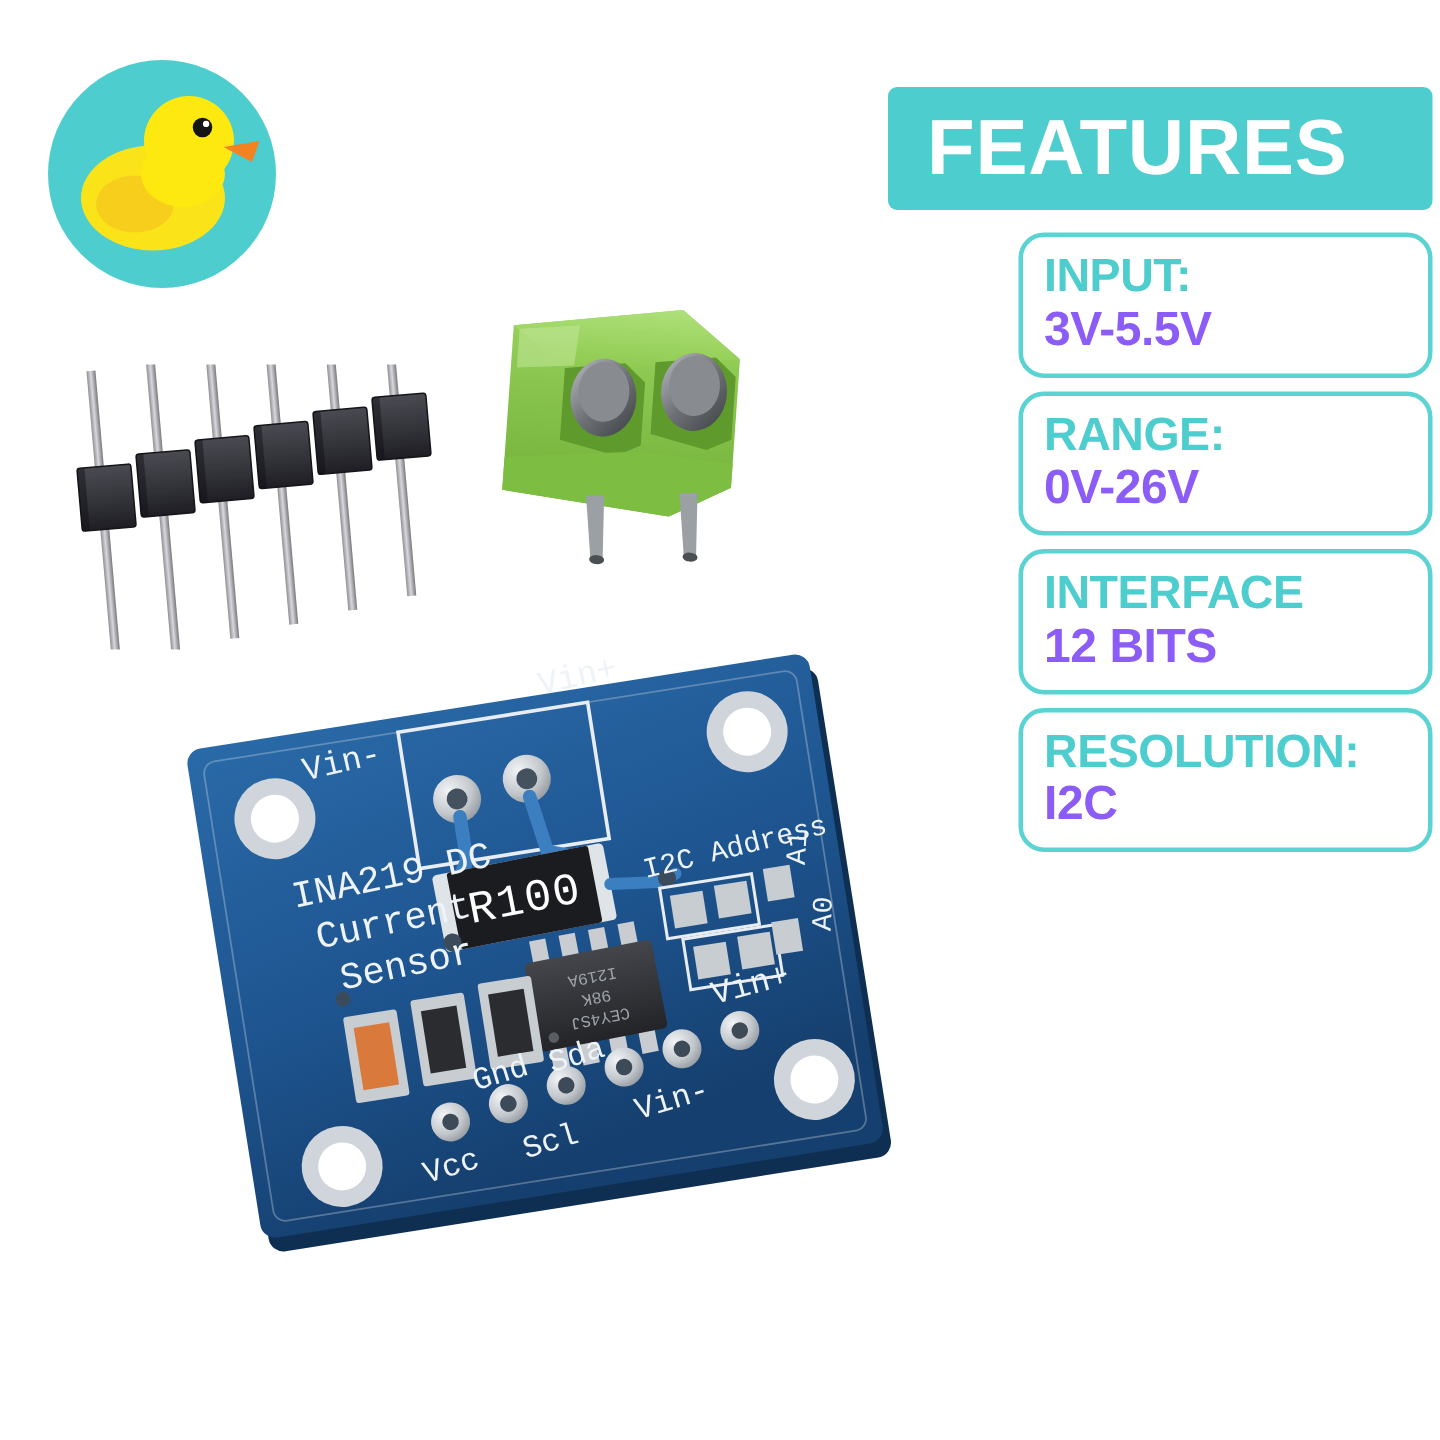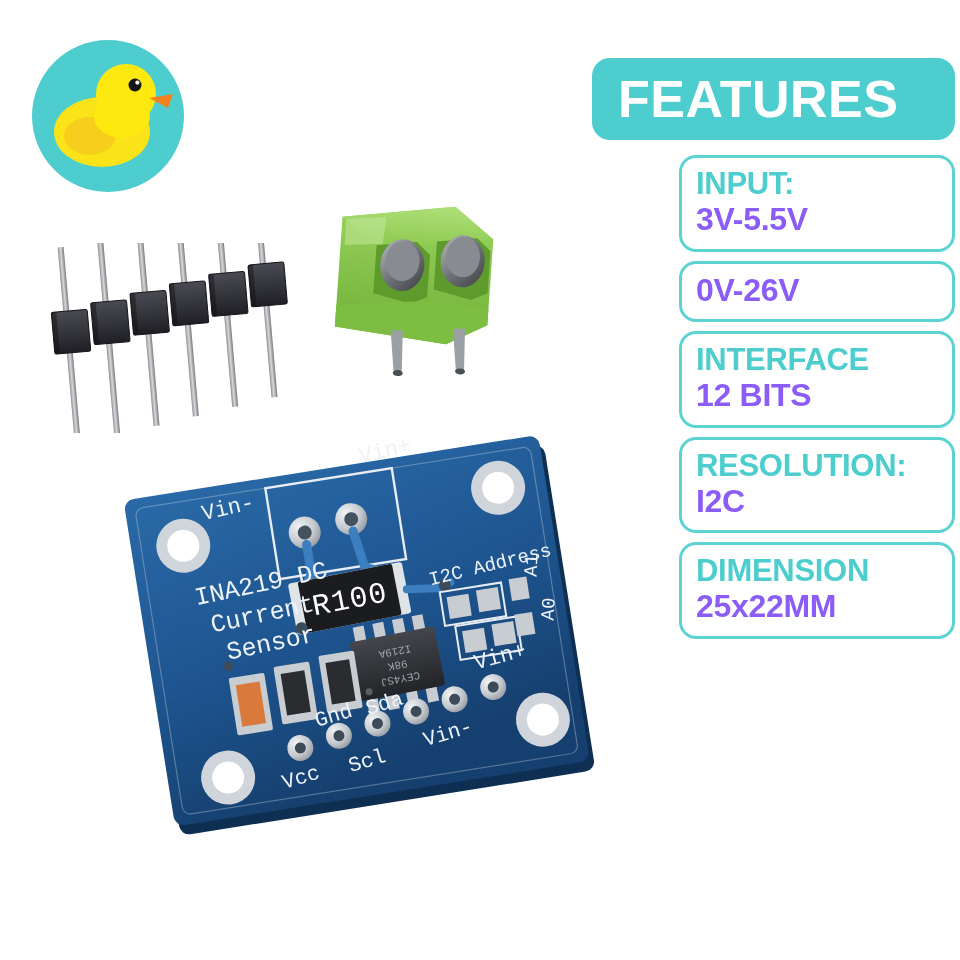--- a/index.html
+++ b/index.html
@@ -24,21 +24,21 @@
   #brand-logo svg { position:absolute; inset:0; width:152px; height:152px; }
 
   
   #features-panel {
     position:absolute;
     left:592px; top:58px;
     width:363px;
   }
   #features-title-bar {
     background:#4ECDCE;
-    border-radius:18px;
+    border-radius:6px;
     height:82px;
     display:flex; align-items:center;
     padding-left:26px;
   }
   #features-title-bar .title {
     color:#ffffff;
     font-size:52px;
     font-weight:bold;
     letter-spacing:0.5px;
     line-height:1;
@@ -353,32 +353,29 @@
   </div>
 
   <div id="feature-cards">
 
     <div class="feature-card">
       <div class="f-label">INPUT:</div>
       <div class="f-value">3V-5.5V</div>
     </div>
 
     <div class="feature-card">
+      <div class="f-label">RANGE:</div>
       <div class="f-value">0V-26V</div>
     </div>
 
     <div class="feature-card">
       <div class="f-label">INTERFACE</div>
       <div class="f-value">12 BITS</div>
     </div>
 
     <div class="feature-card">
       <div class="f-label">RESOLUTION:</div>
       <div class="f-value">I2C</div>
     </div>
 
-    <div class="feature-card">
-      <div class="f-label">DIMENSION</div>
-      <div class="f-value">25x22MM</div>
-    </div>
 
   </div>
 </div>
 
 </body></html>

